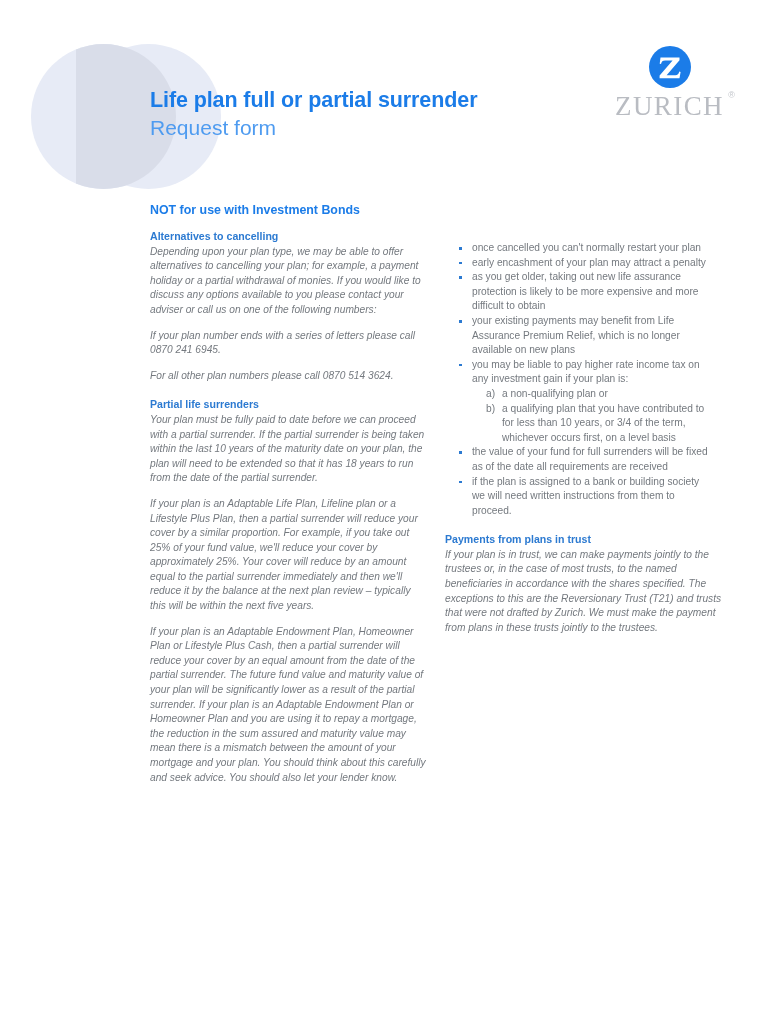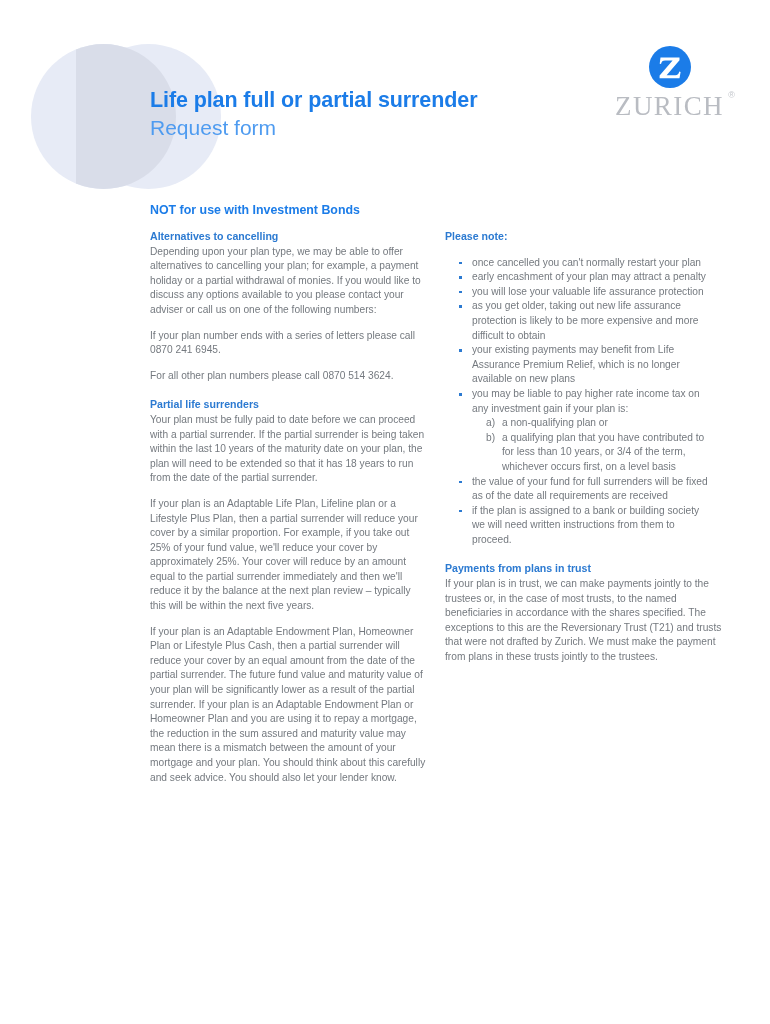--- a/index.html
+++ b/index.html
@@ -159,20 +159,21 @@
     font-weight: bold;
     color: #2c7ad1;
     line-height: 14.6px;
   }
   h3.sec.spaced {
     margin-top: 14px;
   }
 
   p.para {
     margin: 0 0 11px 0;
+    font-style: italic;
   }
   p.para:last-child {
     margin-bottom: 0;
   }
 
   
   ul.bullets {
     list-style: none;
     margin: 12px;
     padding: 0;
@@ -243,25 +244,23 @@
         <p class="para">If your plan number ends with a series of letters please call 0870 241 6945.</p>
         <p class="para">For all other plan numbers please call 0870 514 3624.</p>
         <h3 class="sec spaced">Partial life surrenders</h3>
         <p class="para">Your plan must be fully paid to date before we can proceed with a partial surrender. If the partial surrender is being taken within the last 10 years of the maturity date on your plan, the plan will need to be extended so that it has 18 years to run from the date of the partial surrender.</p>
         <p class="para">If your plan is an Adaptable Life Plan, Lifeline plan or a Lifestyle Plus Plan, then a partial surrender will reduce your cover by a similar proportion. For example, if you take out 25% of your fund value, we'll reduce your cover by approximately 25%. Your cover will reduce by an amount equal to the partial surrender immediately and then we'll reduce it by the balance at the next plan review – typically this will be within the next five years.</p>
         <p class="para">If your plan is an Adaptable Endowment Plan, Homeowner Plan or Lifestyle Plus Cash, then a partial surrender will reduce your cover by an equal amount from the date of the partial surrender. The future fund value and maturity value of your plan will be significantly lower as a result of the partial surrender. If your plan is an Adaptable Endowment Plan or Homeowner Plan and you are using it to repay a mortgage, the reduction in the sum assured and maturity value may mean there is a mismatch between the amount of your mortgage and your plan. You should think about this carefully and seek advice. You should also let your lender know.</p>
       </div>
   </div>
 
   <div class="col col-right">
-    <h3 class="sec">Please note:</h3>
     <ul class="bullets" id="please-note-list">
         <li><span>once cancelled you can't normally restart your plan</span></li>
         <li><span>early encashment of your plan may attract a penalty</span></li>
-        <li><span>you will lose your valuable life assurance protection</span></li>
         <li><span>as you get older, taking out new life assurance protection is likely to be more expensive and more difficult to obtain</span></li>
         <li><span>your existing payments may benefit from Life Assurance Premium Relief, which is no longer available on new plans</span></li>
         <li><span>you may be liable to pay higher rate income tax on any investment gain if your plan is:</span><ol class="sublist">
             <li><span class="marker">a)</span><span>a non-qualifying plan or</span></li>
             <li><span class="marker">b)</span><span>a qualifying plan that you have contributed to for less than 10 years, or 3/4 of the term, whichever occurs first, on a level basis</span></li>
           </ol></li>
         <li><span>the value of your fund for full surrenders will be fixed as of the date all requirements are received</span></li>
         <li><span>if the plan is assigned to a bank or building society we will need written instructions from them to proceed.</span></li>
       </ul>
     <h3 class="sec spaced">Payments from plans in trust</h3>

